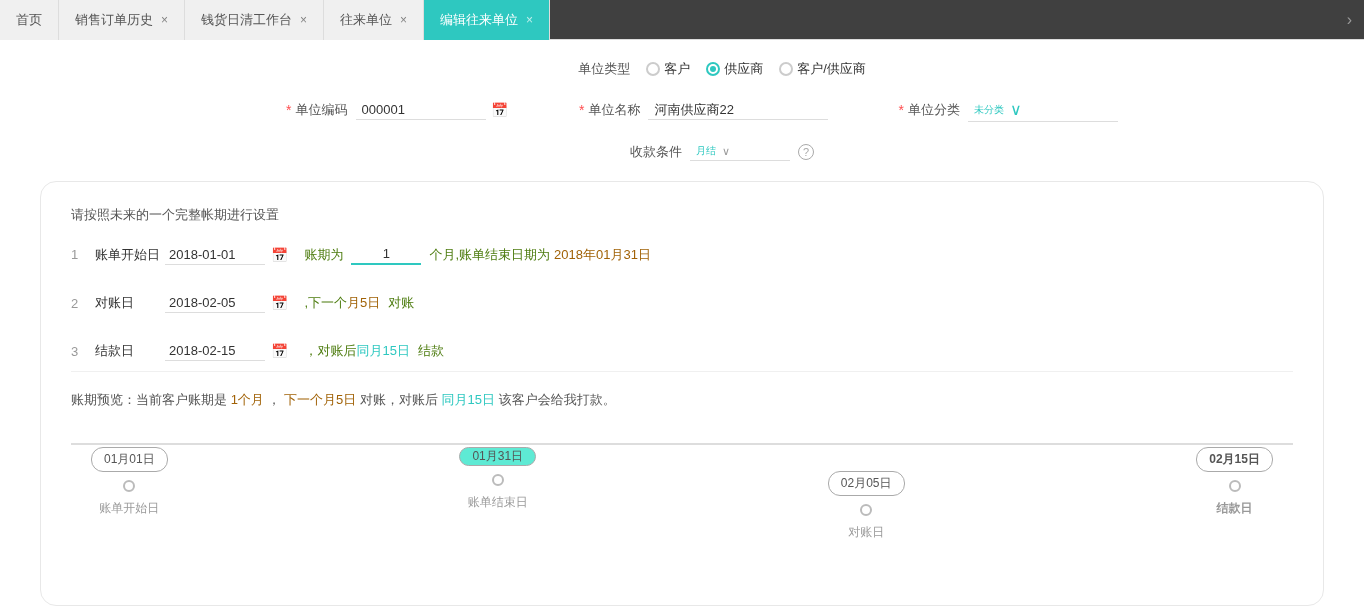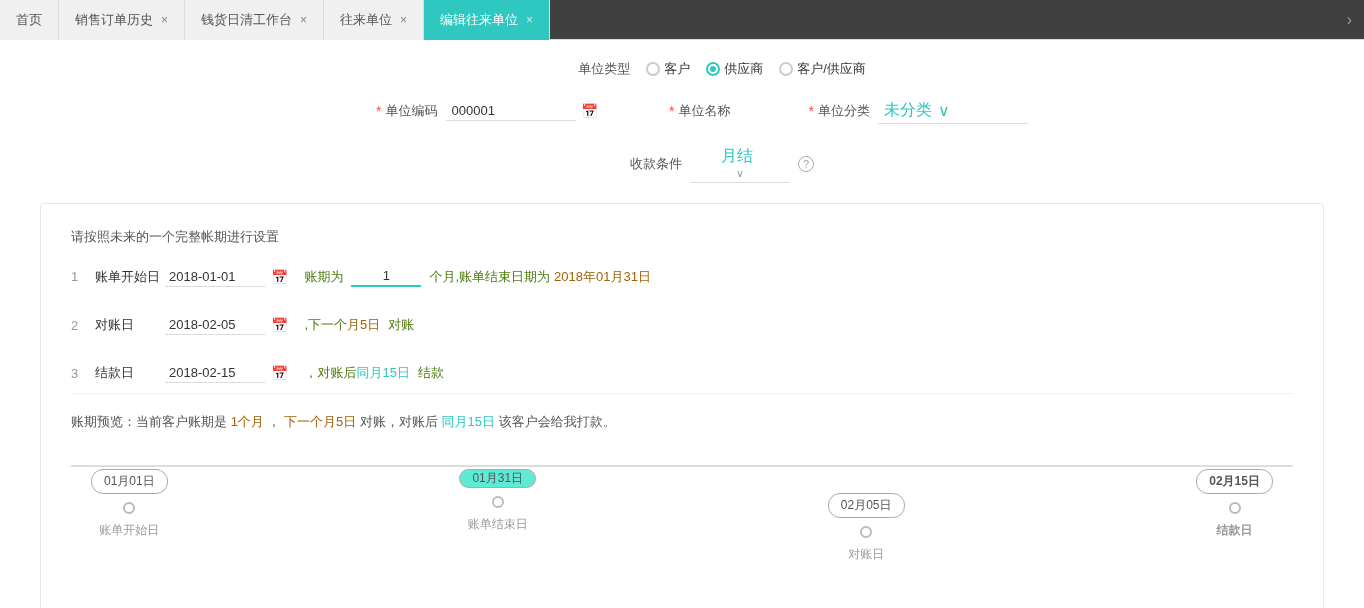--- a/index.html
+++ b/index.html
@@ -115,21 +115,21 @@
     .select-wrapper {
       display: flex;
       align-items: center;
       border-bottom: 1px solid #ddd;
       padding: 2px 6px;
       cursor: pointer;
       min-width: 120px;
     }
     .select-value {
       color: #2ec8c0;
-      font-size: 16px;
+      font-size: 10px;
       margin-right: 6px;
     }
     .select-arrow {
       color: #999;
       font-size: 11px;
     }
 
     
     .icon-calendar {
       color: #2ec8c0;
@@ -149,21 +149,21 @@
       justify-content: center;
       font-size: 11px;
       color: #aaa;
       margin-left: 8px;
       cursor: pointer;
     }
 
     
     .section-box {
       border: 1px solid #e8e8e8;
-      border-radius: 4px;
+      border-radius: 16px;
       padding: 24px 30px;
       margin-bottom: 0;
       background: #fff;
     }
     .section-title {
       font-size: 13px;
       color: #555;
       margin-bottom: 20px;
     }
 
@@ -303,35 +303,36 @@
     <div style="display:flex; align-items:center;">
       <span class="required-star">*</span>
       <span class="form-label">单位编码</span>
       <input class="form-input" type="text" style="width: 130px;" value="000001">
       <span class="icon-calendar">📅</span>
     </div>
 
     <div style="display:flex; align-items:center; margin-left: 40px;">
       <span class="required-star">*</span>
       <span class="form-label">单位名称</span>
+      <input class="form-input" type="text" style="width: 180px;" value="河南供应商22">
     </div>
 
     <div style="display:flex; align-items:center; margin-left: 40px;">
       <span class="required-star">*</span>
       <span class="form-label">单位分类</span>
       <div class="select-wrapper" style="min-width:150px;">
         <span class="select-value">未分类</span>
         <span class="dropdown-arrow">∨</span>
       </div>
     </div>
   </div>
 
   <div class="form-row" style="margin-bottom: 20px; margin-left: 80px;">
     <span class="form-label">收款条件</span>
-    <div class="select-wrapper" style="margin-left:0; min-width: 100px; flex-direction: column;">
+    <div class="select-wrapper" style="margin-left:0; min-width: 100px;">
       <span class="select-value">月结</span>
       <span class="select-arrow">∨</span>
     </div>
     <div class="help-icon">?</div>
   </div>
 
   <div class="section-box">
     <div class="section-title">请按照未来的一个完整帐期进行设置</div>
 
     <div class="date-row">

